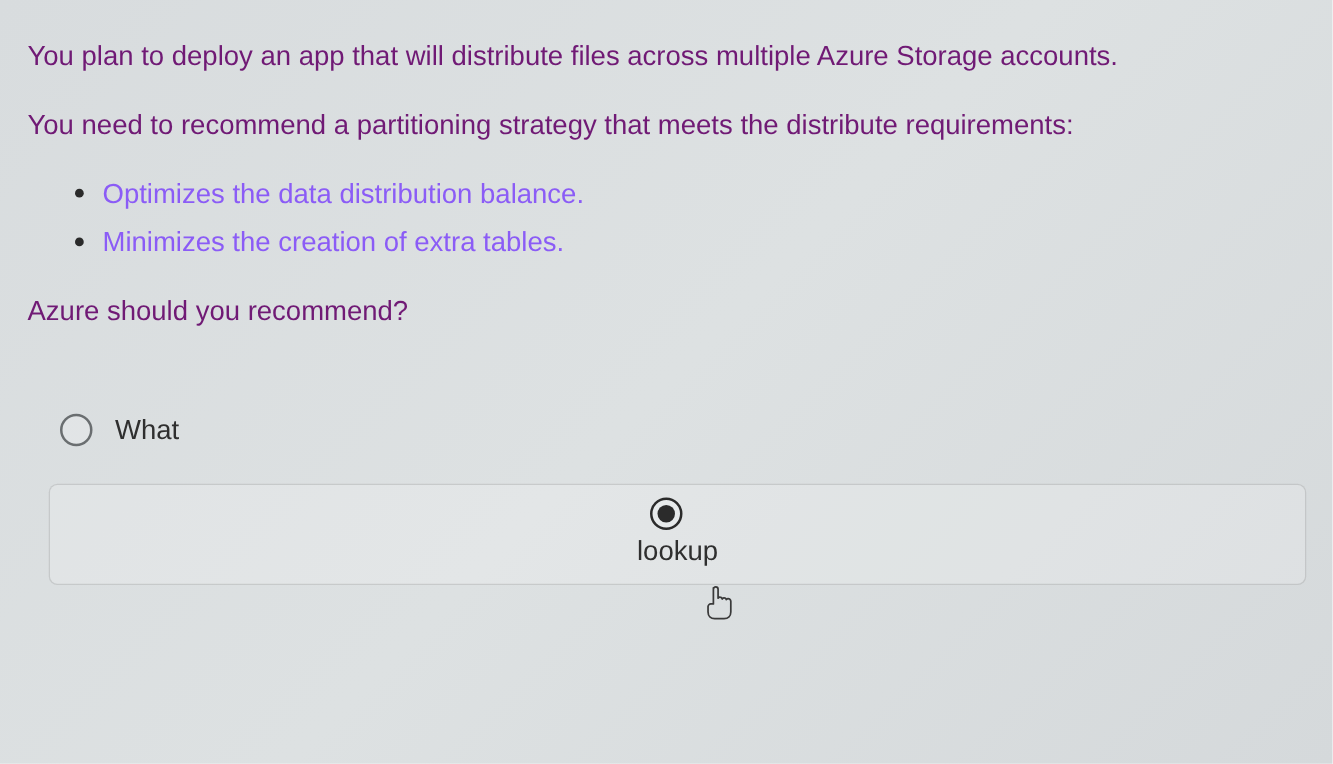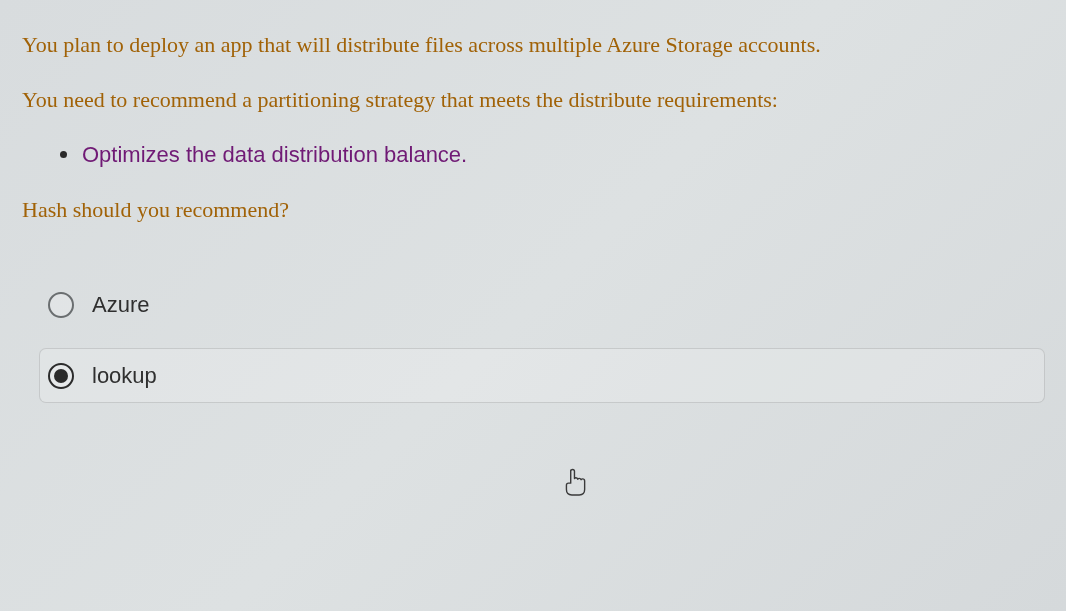--- a/index.html
+++ b/index.html
@@ -14,32 +14,31 @@
       background: linear-gradient(135deg, #d8dcde 0%, #dde1e2 50%, #d5d9db 100%);
       color: #3a3a3a;
       padding: 28px 22px;
       font-size: 22px;
       line-height: 1.5;
       position: relative;
       overflow: hidden;
     }
     .question-text {
       margin-bottom: 22px;
-      color: #a16207;
-      font-family: Liberation Serif, serif;
+      color: #701a75;
     }
     .bullets {
       list-style: none;
       margin: 10px 0 22px 38px;
     }
     .bullets li {
       position: relative;
       padding-left: 22px;
       margin-bottom: 6px;
-      color: #701a75;
+      color: #8b5cf6;
     }
     .bullets li::before {
       content: '';
       position: absolute;
       left: 0;
       top: 13px;
       width: 7px;
       height: 7px;
       background: #2a2a2a;
       border-radius: 50%;
@@ -53,20 +52,21 @@
       align-items: center;
       padding: 10px 8px;
       margin-bottom: 18px;
       border-radius: 6px;
       cursor: pointer;
       position: relative;
     }
     .option-row.selected {
       background: rgba(255,255,255,0.18);
       box-shadow: 0 0 0 1px rgba(160,160,160,0.35);
+      flex-direction: column;
     }
     .radio {
       width: 26px;
       height: 26px;
       border: 2px solid #6a6e70;
       border-radius: 50%;
       margin-right: 18px;
       flex-shrink: 0;
       position: relative;
       background: rgba(255,255,255,0.2);
@@ -99,28 +99,29 @@
     }
   </style>
 </head>
 <body>
 
 <div class="question-text">You plan to deploy an app that will distribute files across multiple Azure Storage accounts.</div>
 <div class="question-text">You need to recommend a partitioning strategy that meets the distribute requirements:</div>
 
 <ul class="bullets">
   <li>Optimizes the data distribution balance.</li>
+  <li>Minimizes the creation of extra tables.</li>
 </ul>
 
-<div class="question-text">Hash should you recommend?</div>
+<div class="question-text">Azure should you recommend?</div>
 
 <div class="options">
   <div class="option-row">
     <span class="radio"></span>
-    <span class="option-label">Azure</span>
+    <span class="option-label">What</span>
   </div>
   <div class="option-row selected">
     <span class="radio checked"></span>
     <span class="option-label">lookup</span>
   </div>
 </div>
 
 <svg class="cursor-pointer-icon" viewBox="0 0 24 28">
   <path d="M8 4 L8 16 L6 16 C5 16 4 17 4 18 L4 22 C4 25 6 27 9 27 L16 27 C19 27 21 25 21 22 L21 14 C21 13 20 12 19 12 C18.5 12 18 12.3 17.7 12.8 C17.4 12 16.7 11.5 16 11.5 C15.4 11.5 14.9 11.8 14.6 12.3 C14.3 11.5 13.6 11 12.8 11 C12.3 11 11.8 11.3 11.5 11.7 L11.5 5 C11.5 4 10.7 3.2 9.7 3.2 C8.8 3.2 8 4 8 5 Z" fill="none" stroke="#3a3a3a" stroke-width="1.3" stroke-linejoin="round"></path>
 </svg>

